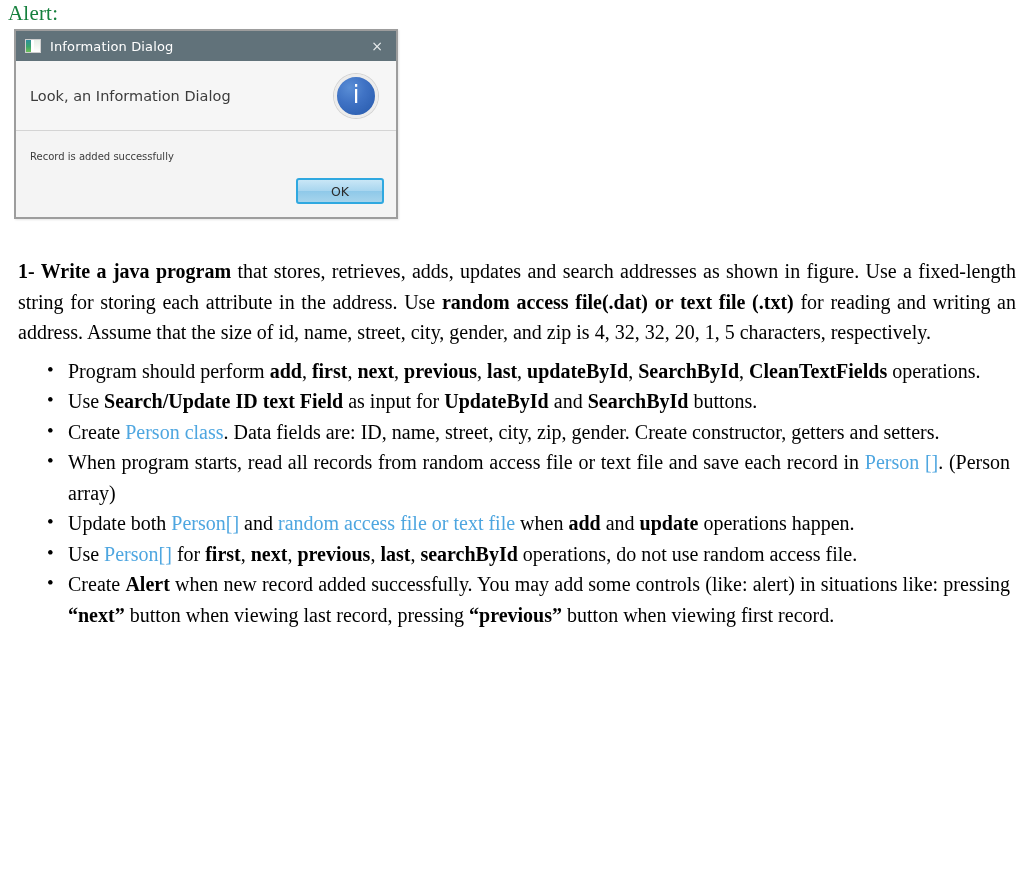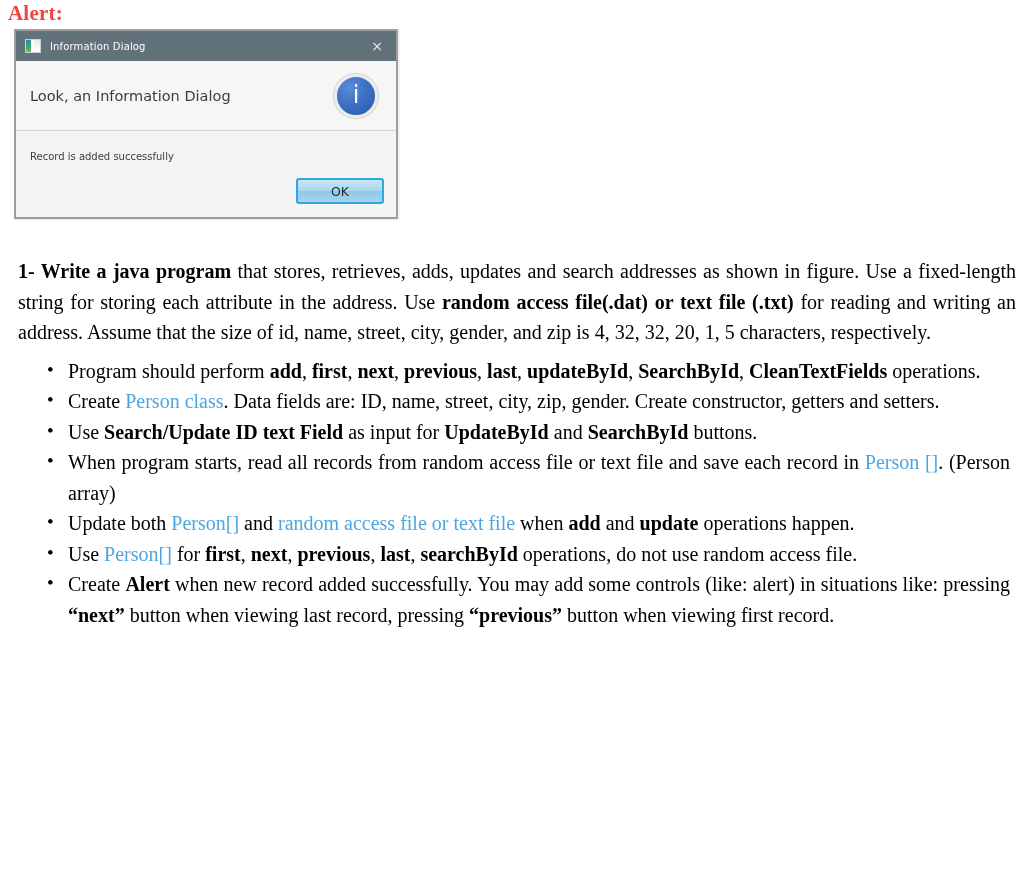--- a/index.html
+++ b/index.html
@@ -15,24 +15,24 @@
     color: #000000;
     overflow: hidden;
   }
 
   
   .alert-heading {
     position: absolute;
     left: 8px;
     top: 0px;
     font-family: "Liberation Serif", "DejaVu Serif", serif;
-    font-weight: bold;
+    font-weight: normal;
     font-size: 21px;
     line-height: 26px;
-    color: #ef4444;
+    color: #15803d;
     letter-spacing: 0.2px;
   }
 
   
   .dialog {
     position: absolute;
     left: 14px;
     top: 29px;
     width: 384px;
     height: 190px;
@@ -63,21 +63,21 @@
   .title-icon i {
     display: block;
     height: 100%;
   }
   .ti-a { width: 38%; background: linear-gradient(180deg,#2f8f9d 0%, #3aa66c 55%, #6fbf59 100%); }
   .ti-b { width: 22%; background: #ffffff; }
   .ti-c { width: 40%; background: linear-gradient(180deg,#e6efe6 0%, #ffffff 100%); }
 
   .title-text {
     color: #ffffff;
-    font-size: 10px;
+    font-size: 13px;
     font-family: "DejaVu Sans", "Liberation Sans", sans-serif;
     letter-spacing: 0.15px;
     white-space: nowrap;
   }
   .close-btn {
     position: absolute;
     right: 0;
     top: 0;
     width: 38px;
     height: 30px;
@@ -241,20 +241,20 @@
 
 </div>
 
 <div class="doc">
   <p class="para">
     <b>1- Write a java program</b><span> that stores, retrieves, adds, updates and search addresses as shown in figure. Use a fixed-length string for storing each attribute in the address. Use </span><b>random access file(.dat) or text file (.txt)</b><span> for reading and writing an address. Assume that the size of id, name, street, city, gender, and zip is 4, 32, 32, 20, 1, 5 characters, respectively.</span>
   </p>
 
   <ul class="bullets">
       <li><span>Program should perform </span><b>add</b><span>, </span><b>first</b><span>, </span><b>next</b><span>, </span><b>previous</b><span>, </span><b>last</b><span>, </span><b>updateById</b><span>, </span><b>SearchById</b><span>, </span><b>CleanTextFields</b><span> operations.</span></li>
+      <li><span>Use </span><b>Search/Update ID text Field</b><span> as input for </span><b>UpdateById</b><span> and </span><b>SearchById</b><span> buttons.</span></li>
       <li><span>Create </span><span class="blue">Person class</span><span>. Data fields are: ID, name, street, city, zip, gender. Create constructor, getters and setters.</span></li>
-      <li><span>Use </span><b>Search/Update ID text Field</b><span> as input for </span><b>UpdateById</b><span> and </span><b>SearchById</b><span> buttons.</span></li>
       <li><span>When program starts, read all records from random access file or text file and save each record in </span><span class="blue">Person []</span><span>. (Person array)</span></li>
       <li><span>Update both </span><span class="blue">Person[]</span><span> and </span><span class="blue">random access file or text file</span><span> when </span><b>add</b><span> and </span><b>update</b><span> operations happen.</span></li>
       <li><span>Use </span><span class="blue">Person[]</span><span> for </span><b>first</b><span>, </span><b>next</b><span>, </span><b>previous</b><span>, </span><b>last</b><span>, </span><b>searchById</b><span> operations, do not use random access file.</span></li>
       <li><span>Create </span><b>Alert</b><span> when new record added successfully. You may add some controls (like: alert) in situations like: pressing </span><b>“next”</b><span> button when viewing last record, pressing </span><b>“previous”</b><span> button when viewing first record.</span></li>
     </ul>
 </div>
 
 </body></html>

